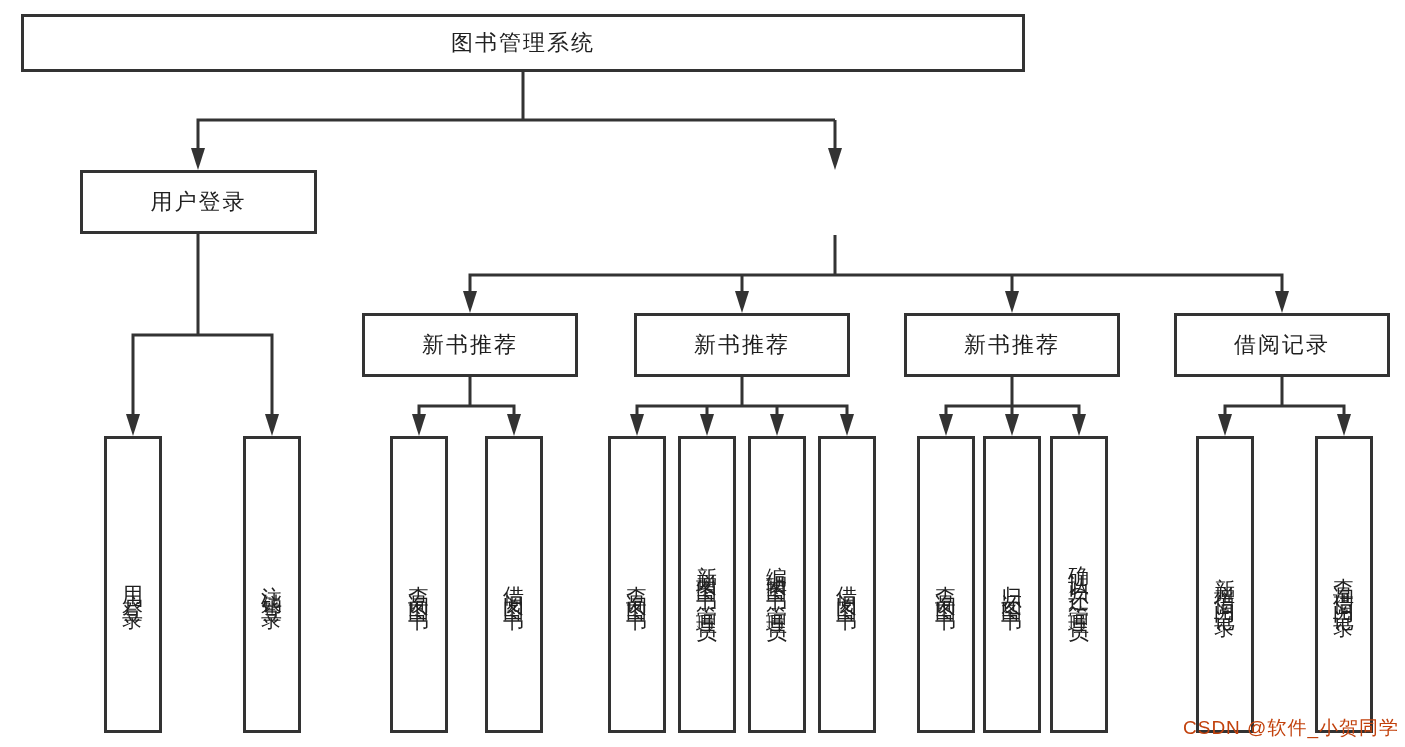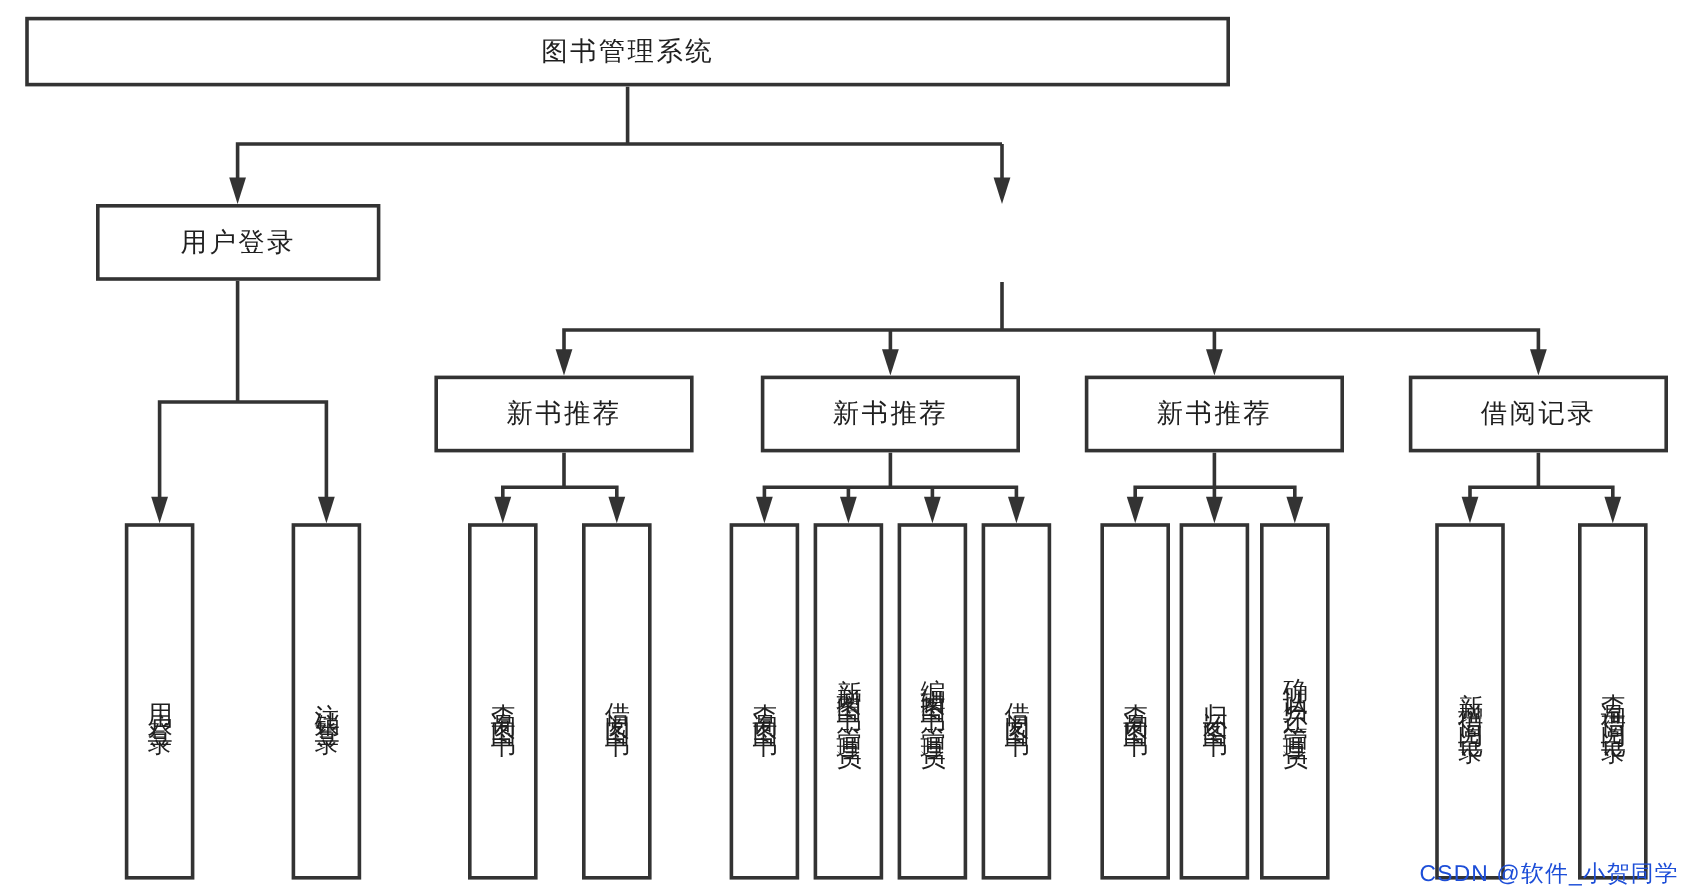--- a/index.html
+++ b/index.html
@@ -42,21 +42,21 @@
     font-size:21px;
     line-height:1;
     letter-spacing:8px;
     white-space:nowrap;
   }
   .watermark {
     position:absolute;
     left:1183px;
     top:715px;
     font-size:19px;
-    color:#1d4ed8;
+    color:#c2410c;
     letter-spacing:1px;
     z-index:5;
     white-space:nowrap;
   }
 </style>
 </head>
 <body>
 
 <div class="canvas">
 

